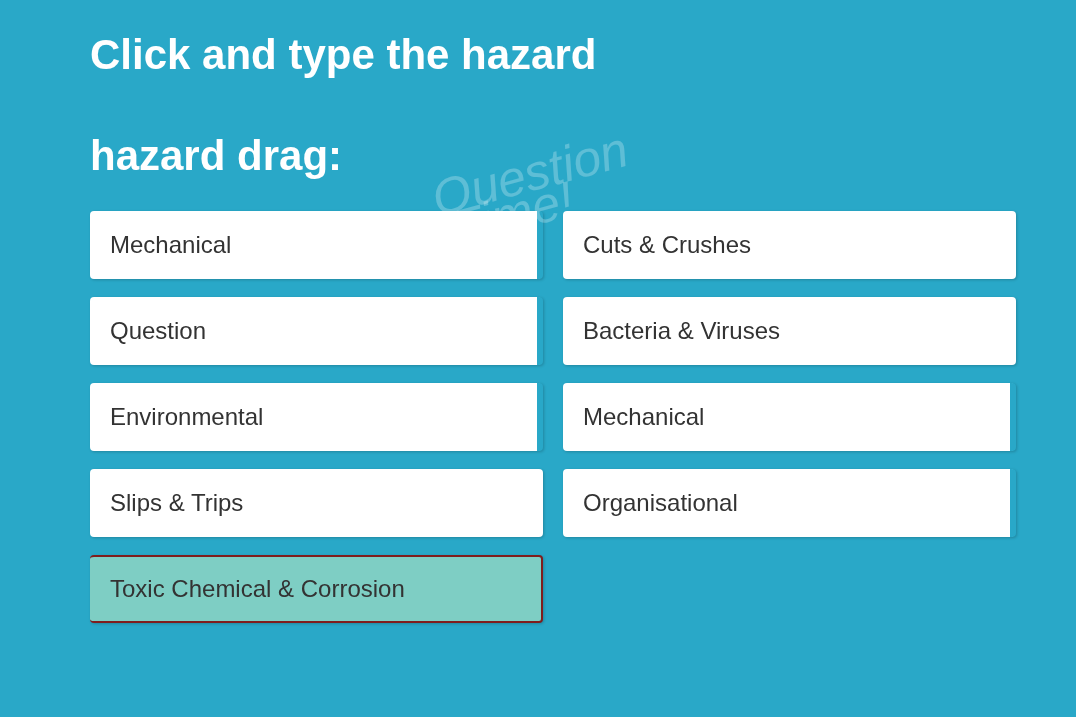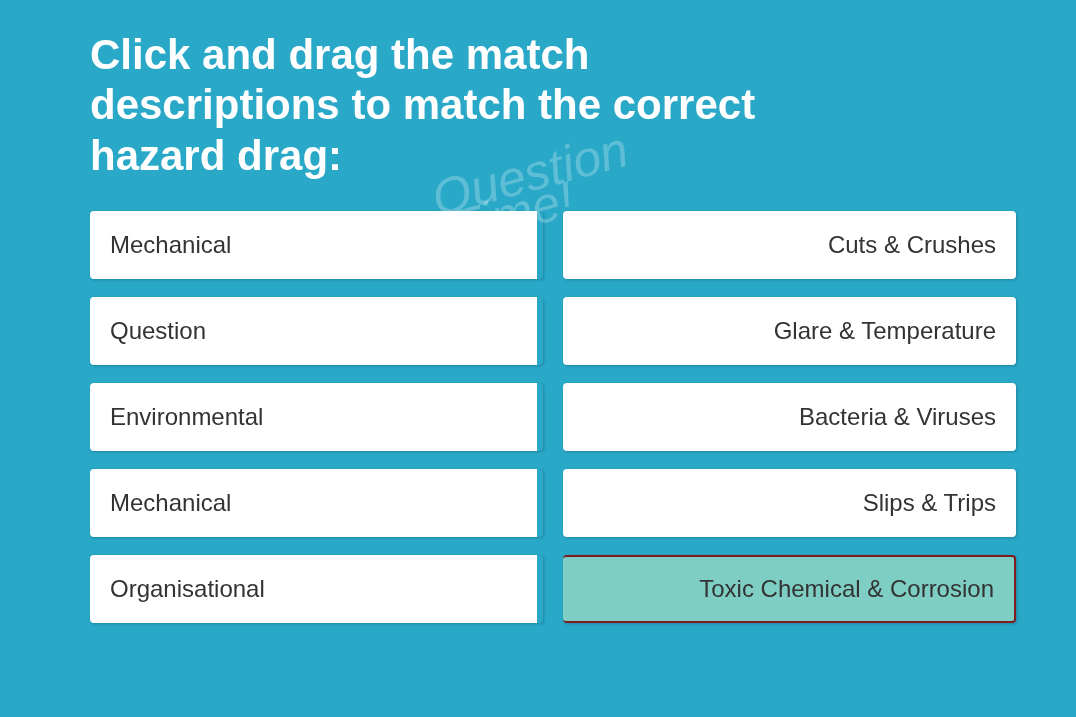--- a/index.html
+++ b/index.html
@@ -58,21 +58,20 @@
       background-color: #7ecec4;
       border: 2px solid #7f1d1d;
     }
 
     .hazard-item.left-item {
       border-right: 6px solid #29a8c8;
     }
 
     .hazard-item.right-item {
       border-left: none;
-      justify-content: flex-end;
     }
 
     .watermark-text {
       position: absolute;
       color: rgba(255,255,255,0.25);
       font-size: 50px;
       font-style: italic;
       transform: rotate(-15deg);
       pointer-events: none;
     }
@@ -86,50 +85,47 @@
       top: 185px;
       left: 450px;
     }
   </style>
 </head>
 <body>
 
 <div class="main-container">
 
   <div class="title">
-    <span>Click and drag the match</span><br>
-    <span>descriptions to match the correct</span><br>
+    <span>Click and type the hazard</span><br>
+    <br>
     <span>hazard drag:</span>
   </div>
 
   <div class="watermark-text watermark-question">Question</div>
   <div class="watermark-text watermark-time">Time!</div>
 
   <div class="grid-container">
 
     <div class="hazard-item left-item">
       <span>Mechanical</span>
     </div>
     <div class="hazard-item right-item">
       <span>Cuts &amp; Crushes</span>
     </div>
 
     <div class="hazard-item left-item">
       <span>Question</span>
     </div>
 
+
     <div class="hazard-item right-item">
-      <span>Glare &amp; Temperature</span>
+      <span>Bacteria &amp; Viruses</span>
     </div>
-
     <div class="hazard-item left-item">
       <span>Environmental</span>
-    </div>
-    <div class="hazard-item right-item">
-      <span>Bacteria &amp; Viruses</span>
     </div>
 
     <div class="hazard-item left-item">
       <span>Mechanical</span>
     </div>
     <div class="hazard-item right-item">
       <span>Slips &amp; Trips</span>
     </div>
 
     <div class="hazard-item left-item">

